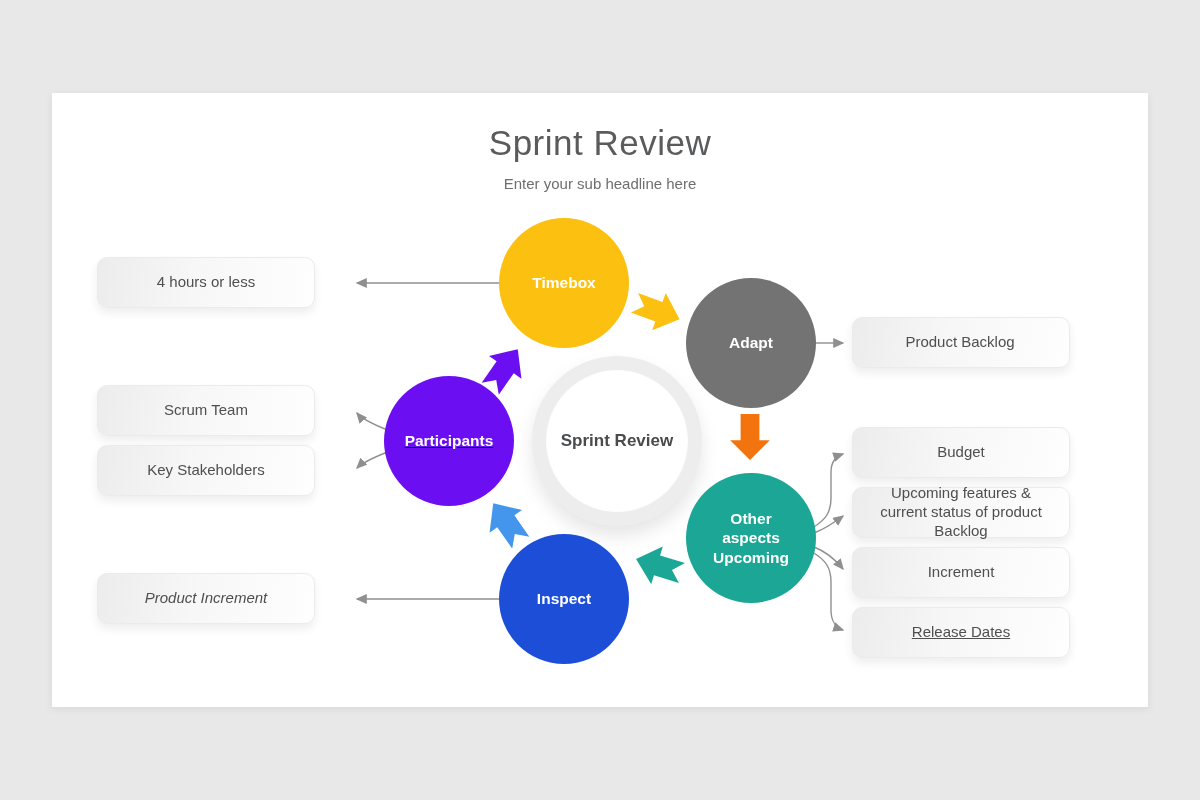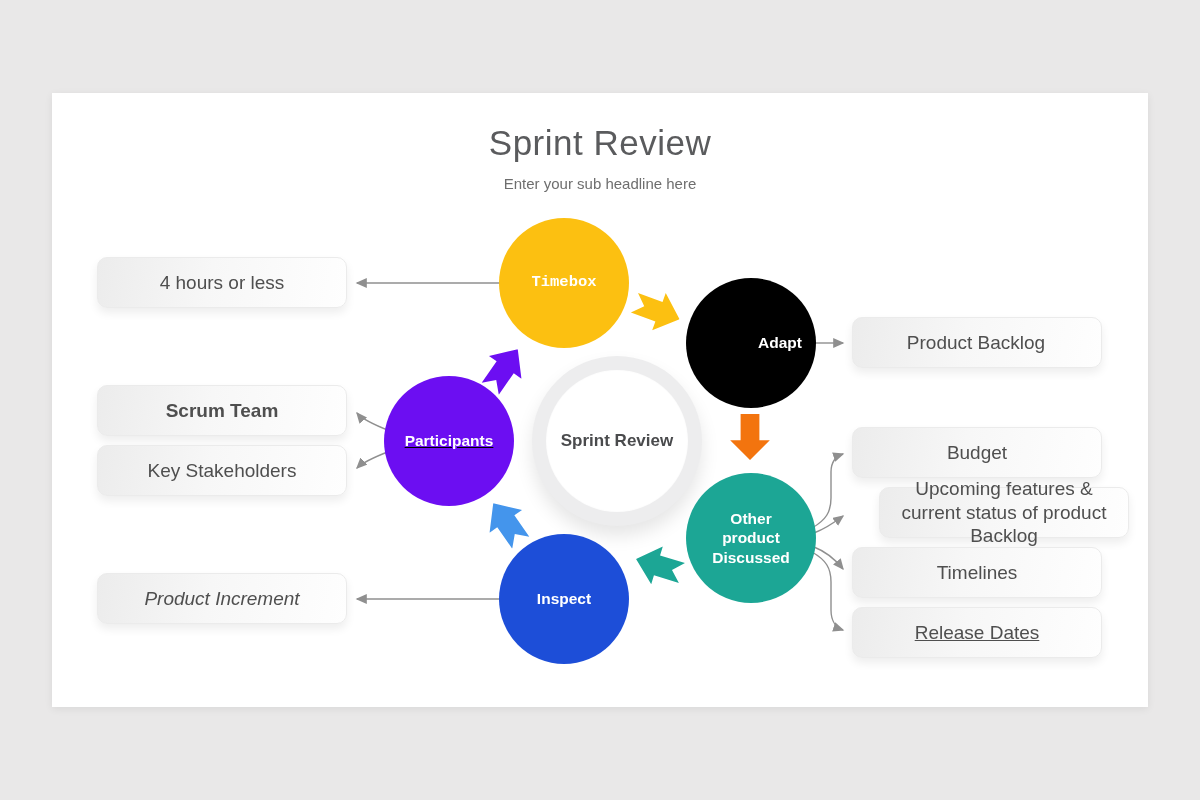--- a/index.html
+++ b/index.html
@@ -81,41 +81,41 @@
     width: 48px; height: 40px;
   }
   .arr-yellow { left: 633px; top: 291px; transform: rotate(20deg); }
   .arr-orange { left: 726px; top: 416px; transform: rotate(90deg); }
   .arr-teal   { left: 635px; top: 546px; transform: rotate(197deg); }
   .arr-blue   { left: 483px; top: 503px; transform: rotate(-125deg); }
   .arr-purple { left: 480px; top: 349px; transform: rotate(-55deg); }
   
   .callout {
     position: absolute;
-    width: 250px; height: 51px;
+    width: 218px; height: 51px;
     border-radius: 10px;
     background: linear-gradient(100deg, #ececec 0%, #f7f7f7 45%, #fefefe 100%);
     border: 1px solid #ebebeb;
     box-shadow: 0 5px 10px rgba(0,0,0,0.07);
     display: flex; align-items: center; justify-content: center;
     text-align: center;
-    font-size: 19px;
+    font-size: 15px;
     color: #4f4f4f;
     line-height: 1.25;
     padding: 4px 16px;
   }
   .co-left  { left: 97px; }
   .co-right { left: 852px; }
   .co-hours     { top: 257px; }
-  .co-scrum     { top: 385px; font-weight: bold; }
+  .co-scrum     { top: 385px; }
   .co-stake     { top: 445px; text-align: center; }
   .co-increment { top: 573px; font-style: italic; }
   .co-backlog   { top: 317px; padding-left: 14px; }
   .co-budget    { top: 427px; }
-  .co-upcoming  { top: 487px; margin-left: 27px; }
+  .co-upcoming  { top: 487px; }
   .co-timelines { top: 547px; }
   .co-release   { top: 607px; text-decoration: underline; }
   .edges {
     position: absolute;
     left: 0; top: 0;
     pointer-events: none;
   }
 </style>
 </head>
 <body style="background: rgb(233, 232, 232);">
@@ -169,28 +169,28 @@
   <svg width="48" height="40" viewBox="0 0 46 38">
       <polygon points="0,9 25,9 25,0 46,19 25,38 25,29 0,29 10,19" fill="#4495EC"></polygon>
     </svg>
 </div>
 <div class="cyc-arrow arr-purple">
   <svg width="48" height="40" viewBox="0 0 46 38">
       <polygon points="0,9 25,9 25,0 46,19 25,38 25,29 0,29 10,19" fill="#6C0EF2"></polygon>
     </svg>
 </div>
 
-<div class="node node-timebox" style="background-color: rgb(252, 192, 17); font-family: Liberation Mono, monospace;">
+<div class="node node-timebox" style="background-color: rgb(252, 192, 17);">
   <div class="node-label">Timebox</div>
 </div>
-<div class="node node-adapt" style="background-color: #000000; justify-content: flex-end;">
+<div class="node node-adapt" style="background-color: #737373;">
   <div class="node-label">Adapt</div>
 </div>
 <div class="node node-other" style="background-color: rgb(28, 166, 149);">
-  <div class="node-label">Other product Discussed</div>
+  <div class="node-label">Other aspects Upcoming</div>
 </div>
 <div class="node node-inspect" style="background-color: #1d4ed8;">
   <div class="node-label">Inspect</div>
 </div>
 <div class="node node-participants" style="background-color: rgb(108, 14, 242);">
   <div class="node-label">Participants</div>
 </div>
 
 <div class="callout co-left co-hours">
   <span>4 hours or less</span>
@@ -208,17 +208,17 @@
 <div class="callout co-right co-backlog">
   <span>Product Backlog</span>
 </div>
 <div class="callout co-right co-budget">
   <span>Budget</span>
 </div>
 <div class="callout co-right co-upcoming">
   <span>Upcoming features &amp; current status of product Backlog</span>
 </div>
 <div class="callout co-right co-timelines">
-  <span>Timelines</span>
+  <span>Increment</span>
 </div>
 <div class="callout co-right co-release">
   <span>Release Dates</span>
 </div>
 
 </body></html>

